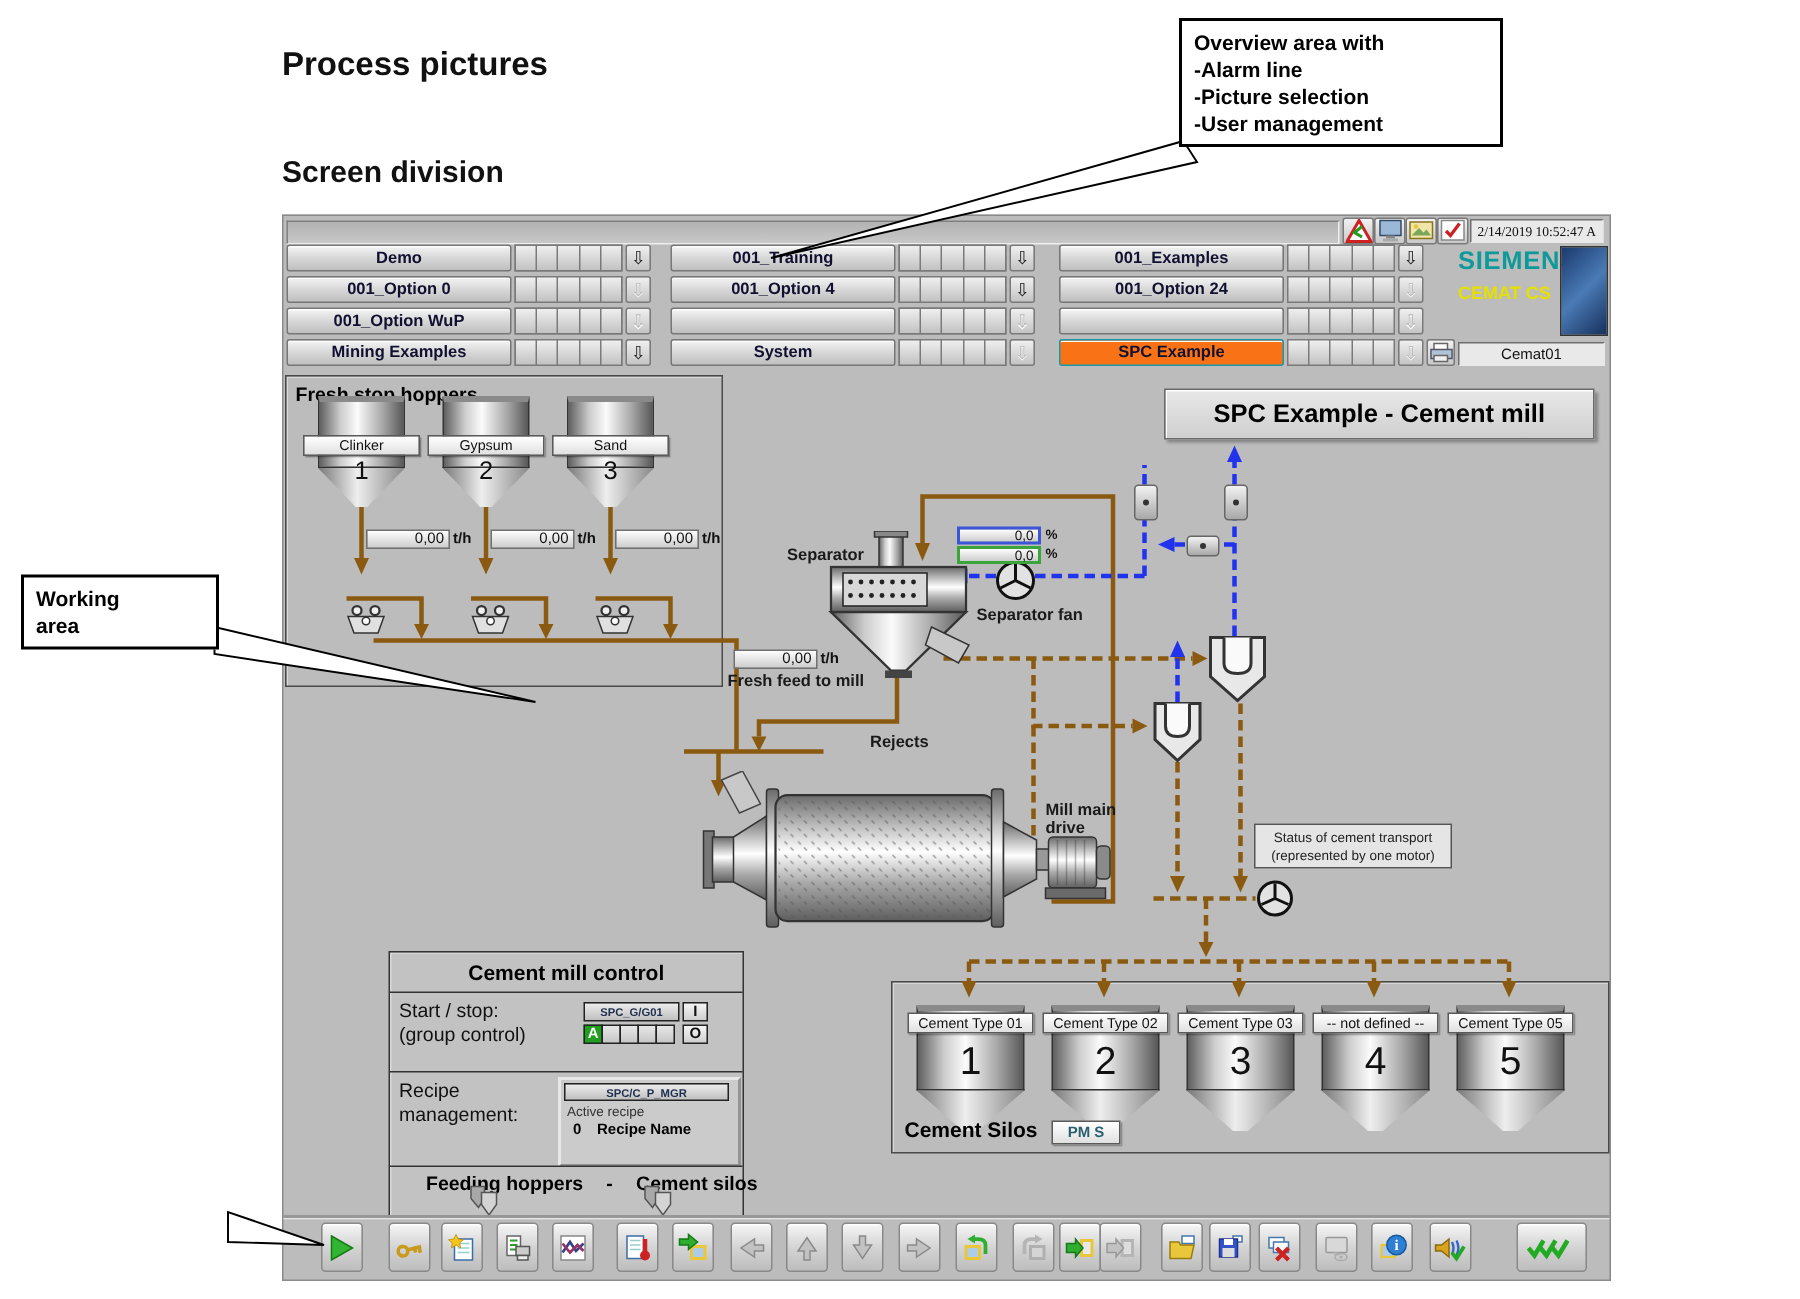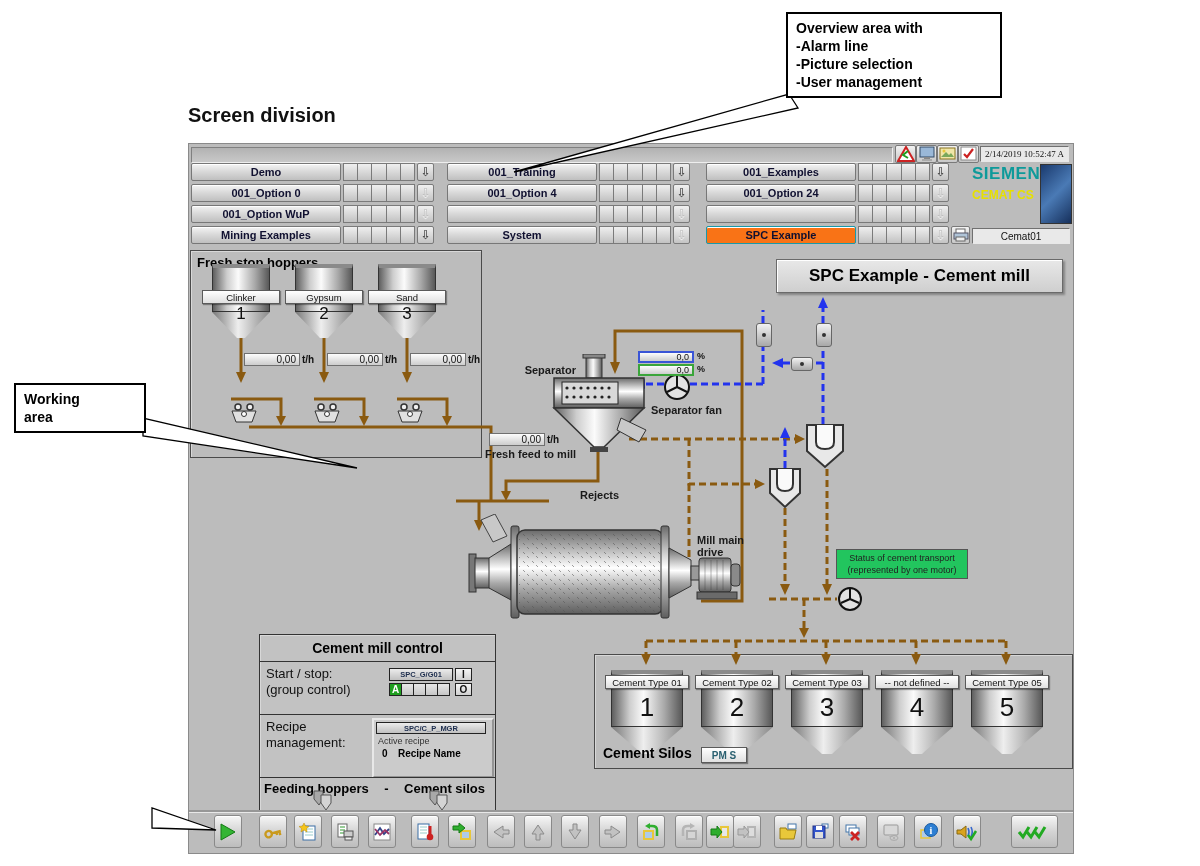--- a/index.html
+++ b/index.html
@@ -31,35 +31,36 @@
   .vbox span{display:block;text-align:right;font-size:10px;font-weight:normal;color:#111;line-height:11px;padding-right:3px;}
   .vunit{position:absolute;font-size:10px;font-weight:bold;color:#111;z-index:4;}
   .flab{position:absolute;font-size:11px;font-weight:bold;color:#1a1a1a;z-index:4;white-space:nowrap;}
   .hop-body{position:absolute;left:0;top:0;width:100%;background:linear-gradient(90deg,#5f5f5f,#cdcdcd 25%,#fbfbfb 45%,#a8a8a8 75%,#585858);border:1px solid #333;border-top:4px solid #8a8a8a;box-sizing:border-box;}
   .hop-cone{position:absolute;left:0;width:100%;background:linear-gradient(90deg,#777,#eee 45%,#888);clip-path:polygon(0 0,100% 0,61% 90%,57% 100%,43% 100%,39% 90%);}
   .hnum{position:absolute;width:100%;text-align:center;font-size:17px;color:#111;z-index:5;}
   .snum{position:absolute;width:100%;text-align:center;font-size:26px;color:#111;z-index:5;}
   .damper{position:absolute;background:linear-gradient(#f2f2f2,#a8a8a8);border:1px solid #666;border-radius:3px;display:flex;align-items:center;justify-content:center;z-index:4;}
   .damper i{width:4px;height:4px;background:#333;border-radius:50%;}
   .titlebox{position:absolute;background:linear-gradient(#e8e8e8,#cfcfcf);border:1px solid #6a6a6a;box-shadow:inset 1px 1px 0 #fff,2px 2px 2px rgba(0,0,0,.3);font-size:17px;font-weight:bold;color:#000;display:flex;align-items:center;justify-content:center;z-index:4;box-sizing:border-box;}
-  .note{position:absolute;background:#22c55e;border:1px solid #555;font-size:9px;color:#222;text-align:center;line-height:12px;padding:2px 3px;z-index:4;}
+  .note{position:absolute;background:#e5e5e5;border:1px solid #555;font-size:9px;color:#222;text-align:center;line-height:12px;padding:2px 3px;z-index:4;}
   .tagbtn{position:absolute;background:linear-gradient(#ececec,#c0c0c0);border:1px solid #222;font-size:7.5px;font-weight:bold;color:#203050;display:flex;align-items:center;justify-content:center;box-sizing:border-box;z-index:4;}
   .iobtn{position:absolute;background:linear-gradient(#f5f5f5,#d0d0d0);border:1px solid #222;font-size:10px;font-weight:bold;color:#111;display:flex;align-items:center;justify-content:center;box-sizing:border-box;z-index:4;}
   .mcell{position:absolute;width:13px;height:13px;background:linear-gradient(#e8e8e8,#c6c6c6);border:1px solid #222;box-sizing:border-box;z-index:4;}
   .mcell.auto{background:#1f9e1f;color:#fff;font-size:10px;font-weight:bold;display:flex;align-items:center;justify-content:center;}
   .ctext{position:absolute;font-size:13px;color:#111;z-index:4;}
   .bb{position:absolute;top:671px;width:28px;height:33px;background:linear-gradient(#f6f6f6,#d4d4d4 50%,#bdbdbd);border:1px solid #898989;border-radius:3px;box-shadow:inset 0 1px 0 #fff;display:flex;align-items:center;justify-content:center;box-sizing:border-box;z-index:4;}
   svg{display:block;}
   .z3{z-index:3;}
 </style>
 </head>
 <body>
 
 <div id="page">
 
+  <div class="abs h1" style="left:188px;top:30px;">Process pictures</div>
   <div class="abs h2" style="left:188px;top:104px;">Screen division</div>
 
   <svg id="tails" width="1200" height="866">
     <polygon points="789,94 798,108 514,172" fill="#fff" stroke="#000" stroke-width="1.3"></polygon>
     <polygon points="143,418 143,436 357,468" fill="#fff" stroke="#000" stroke-width="1.3"></polygon>
     <polygon points="152,808 152,828 216,830" fill="#fff" stroke="#000" stroke-width="1.3"></polygon>
   </svg>
 
   <div class="callout" style="left:786px;top:12px;width:196px;">
     <div>Overview area with</div>
@@ -524,21 +525,21 @@
       <div style="position:absolute;left:0;top:79px;width:100%;border-top:1px solid #333;"></div>
       <div class="ctext" style="left:6px;top:84px;">Recipe</div>
       <div class="ctext" style="left:6px;top:100px;">management:</div>
       <div class="abs" style="left:112px;top:83px;width:118px;height:56px;background:#cbcbcb;border:2px outset #e8e8e8;">
         <div class="tagbtn" style="left:2px;top:2px;width:110px;height:12px;">SPC/C_P_MGR</div>
         <div class="abs" style="left:4px;top:16px;font-size:9px;color:#333;">Active recipe</div>
         <div class="abs" style="left:8px;top:28px;font-size:10px;font-weight:bold;">0</div>
         <div class="abs" style="left:24px;top:28px;font-size:10px;font-weight:bold;">Recipe Name</div>
       </div>
       <div style="position:absolute;left:0;top:142px;width:100%;border-top:1px solid #333;"></div>
-      <div style="position:absolute;left:4px;top:146px;width:221px;display:flex;justify-content:space-between;font-size:13px;font-weight:bold;align-items:flex-end;">
+      <div style="position:absolute;left:24px;top:146px;width:221px;display:flex;justify-content:space-between;font-size:13px;font-weight:bold;align-items:flex-end;">
         <span>Feeding hoppers</span>
         <span>-</span>
         <span>Cement silos</span>
       </div>
       <svg class="abs" style="left:52px;top:155px;" width="26" height="22">
         <polygon points="2,1 11,1 11,9 7,15 2,9" fill="#a8a8a8" stroke="#555"></polygon>
         <polygon points="9,5 19,5 19,13 14,20 9,13" fill="#d4d4d4" stroke="#555"></polygon>
       </svg>
       <svg class="abs" style="left:168px;top:155px;" width="26" height="22">
         <polygon points="2,1 11,1 11,9 7,15 2,9" fill="#a8a8a8" stroke="#555"></polygon>

